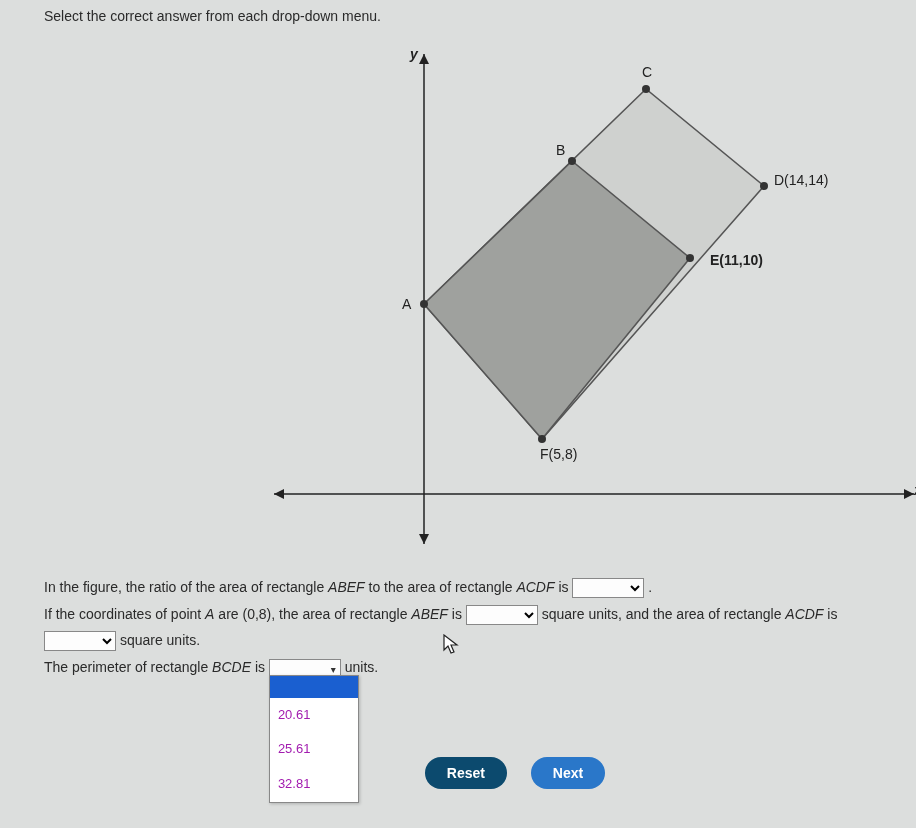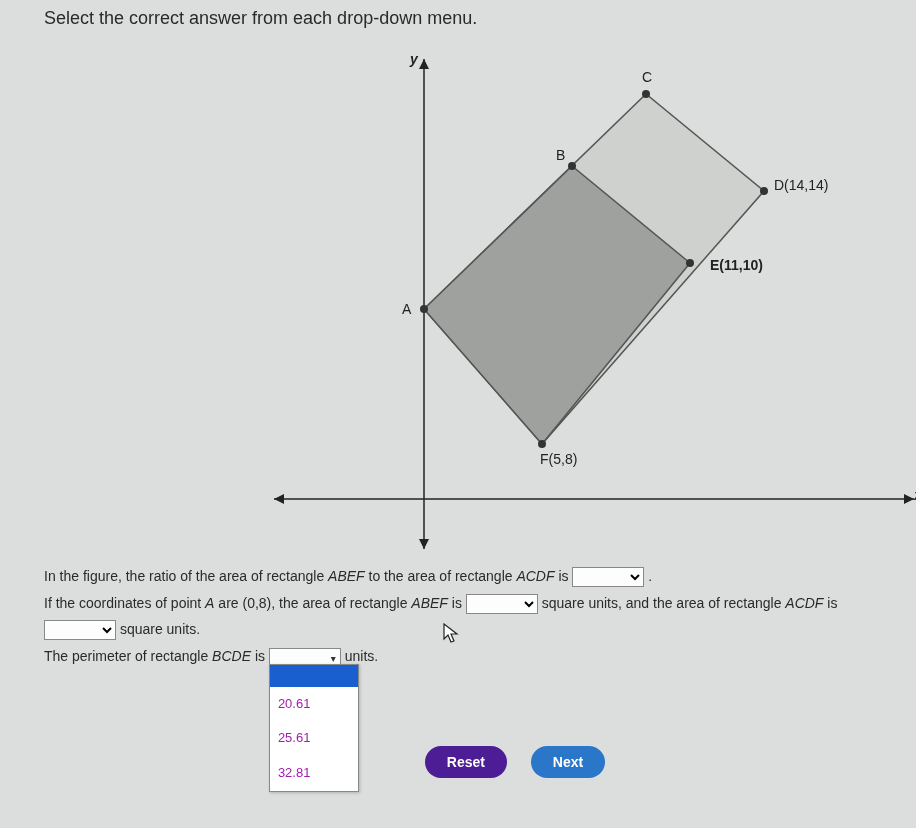--- a/index.html
+++ b/index.html
@@ -6,31 +6,31 @@
   body {
     font-family: Arial, Helvetica, sans-serif;
     background: #dcdedd;
     width: 916px;
     height: 828px;
     overflow: hidden;
     color: #2a2a2a;
     font-size: 14px;
   }
   .page { padding: 8px 10px 0 44px; }
-  .instruction { font-size: 18px; margin-bottom: 10px; }
+  .instruction { font-size: 14px; margin-bottom: 10px; }
   .figure-area {
     position: relative;
     width: 830px;
     height: 520px;
     margin-left: 170px;
   }
   .figure-area svg { position: absolute; top: 0; left: 0; }
   .lbl { position: absolute; font-size: 14px; font-style: normal; color: #222; }
   .ital { font-style: italic; font-weight: bold;}
-  .question-text { margin-top: 4px; line-height: 1.9; max-width: 860px; }
+  .question-text { margin-top: 20px; line-height: 1.9; max-width: 860px; }
   .question-text .line { display: block; }
   .italic { font-style: italic; }
   select.dd {
     font-size: 12px;
     background: #fdfdfd;
     border: 1px solid #888;
     height: 20px;
     width: 72px;
     vertical-align: middle;
   }
@@ -83,21 +83,21 @@
     display: inline-block;
     border: none;
     border-radius: 18px;
     color: #fff;
     font-size: 14px;
     font-weight: bold;
     padding: 8px 22px;
     margin: 0 10px;
     cursor: pointer;
   }
-  .btn-reset { background: #4c1d95; }
+  .btn-reset { background: #0c4a6e; }
   .btn-next { background: #2a77c9; margin-top: 24px; }
   .chev { font-size: 10px; color: #333; }
 </style>
 </head>
 <body>
 
 <div class="page">
   <div class="instruction">Select the correct answer from each drop-down menu.</div>
 
   <div class="figure-area">

